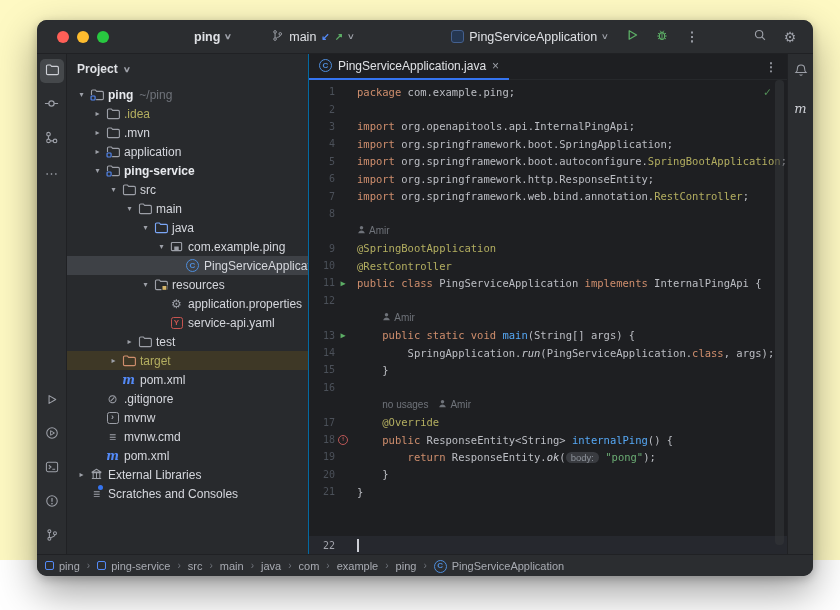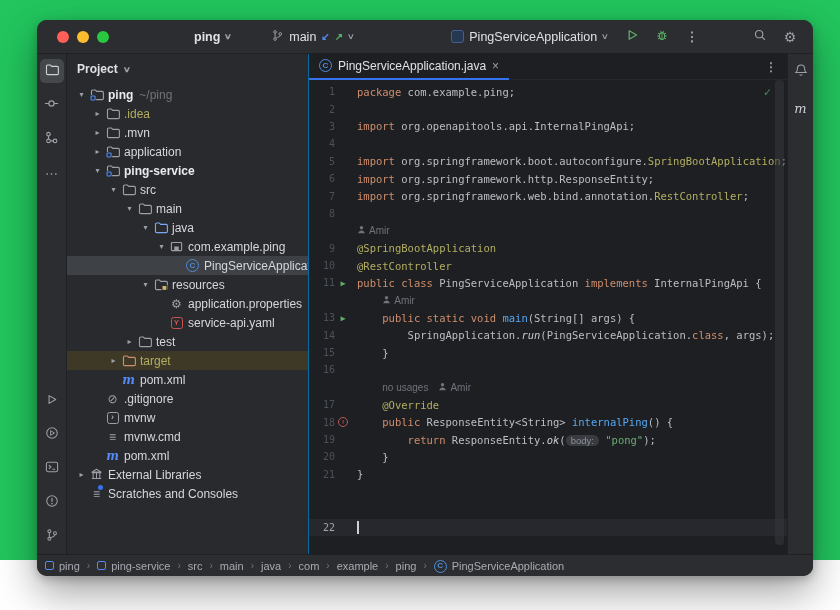--- a/index.html
+++ b/index.html
@@ -1,17 +1,17 @@
 <!DOCTYPE html>
 <html><head>
 <meta charset="utf-8">
 <style>
   * { margin:0; padding:0; box-sizing:border-box; }
   html,body { width:840px; height:610px; background:#fff; font-family:"Liberation Sans", sans-serif; overflow:hidden; }
-  .page { position:relative; width:840px; height:560px; background:#22c55e; }
+  .page { position:relative; width:840px; height:560px; background:#fef9c3; }
   .window { position:absolute; left:37px; top:20px; width:776px; height:556px;
     background:#2b2d30; border-radius:10px; overflow:hidden;
     box-shadow:0 16px 40px rgba(0,0,0,.38), 0 3px 10px rgba(0,0,0,.22);
     display:flex; flex-direction:column; }
 
   
   .titlebar { height:34px; flex:0 0 34px; background:#2b2d30; display:flex; align-items:center;
     padding:0 10px 0 20px; border-bottom:1px solid #202124; color:#dfe1e5; }
   .traffic { display:flex; gap:8px; align-items:center; }
   .tl { width:12px; height:12px; border-radius:50%; display:inline-block; }
@@ -426,32 +426,33 @@
             <span class="tab-close">×</span>
           </div>
           <span class="tab-kebab">⋮</span>
         </div>
         <div class="code-area" id="code">
           <span class="inspect-check">✓</span>
           <div class="scroll-strip"></div>
         <div class="code-row"><span class="gutter"><span class="lnum">1</span><span class="gicon"></span></span><span class="ctext"><span class="c-kw">package</span><span class="c-pl"> com.example.ping;</span></span></div>
             <div class="code-row"><span class="gutter"><span class="lnum">2</span><span class="gicon"></span></span><span class="ctext"></span></div>
             <div class="code-row"><span class="gutter"><span class="lnum">3</span><span class="gicon"></span></span><span class="ctext"><span class="c-kw">import</span><span class="c-pl"> org.openapitools.api.InternalPingApi;</span></span></div>
-            <div class="code-row"><span class="gutter"><span class="lnum">4</span><span class="gicon"></span></span></div>
+            <div class="code-row"><span class="gutter"><span class="lnum">4</span><span class="gicon"></span></span><span class="ctext"><span class="c-kw">import</span><span class="c-pl"> org.springframework.boot.SpringApplication;</span></span></div>
             <div class="code-row"><span class="gutter"><span class="lnum">5</span><span class="gicon"></span></span><span class="ctext"><span class="c-kw">import</span><span class="c-pl"> org.springframework.boot.autoconfigure.</span><span class="c-ann">SpringBootApplication</span><span class="c-pl">;</span></span></div>
             <div class="code-row"><span class="gutter"><span class="lnum">6</span><span class="gicon"></span></span><span class="ctext"><span class="c-kw">import</span><span class="c-pl"> org.springframework.http.ResponseEntity;</span></span></div>
             <div class="code-row"><span class="gutter"><span class="lnum">7</span><span class="gicon"></span></span><span class="ctext"><span class="c-kw">import</span><span class="c-pl"> org.springframework.web.bind.annotation.</span><span class="c-ann">RestController</span><span class="c-pl">;</span></span></div>
             <div class="code-row"><span class="gutter"><span class="lnum">8</span><span class="gicon"></span></span><span class="ctext"></span></div>
             <div class="code-row inlay"><span class="gutter"></span><span style="margin-left:0ch"></span><span class="inlay-txt"><span><svg width="9" height="9" viewBox="0 0 10 10">
                     <circle cx="5" cy="3" r="1.9" fill="#6f737a"></circle>
                     <path d="M1.3 9.3c.4-2.1 1.9-3.2 3.7-3.2s3.3 1.1 3.7 3.2z" fill="#6f737a"></path>
                   </svg></span>Amir</span></div>
             <div class="code-row"><span class="gutter"><span class="lnum">9</span><span class="gicon"></span></span><span class="ctext"><span class="c-ann">@SpringBootApplication</span></span></div>
             <div class="code-row"><span class="gutter"><span class="lnum">10</span><span class="gicon"></span></span><span class="ctext"><span class="c-ann">@RestController</span></span></div>
             <div class="code-row"><span class="gutter"><span class="lnum">11</span><span class="gicon"><span class="run-arrow">▶</span></span></span><span class="ctext"><span class="c-kw">public class</span><span class="c-pl"> PingServiceApplication </span><span class="c-kw">implements</span><span class="c-pl"> InternalPingApi {</span></span></div>
+            <div class="code-row"><span class="gutter"><span class="lnum">12</span><span class="gicon"></span></span><span class="ctext"></span></div>
             <div class="code-row inlay"><span class="gutter"></span><span style="margin-left:4ch"></span><span class="inlay-txt"><span><svg width="9" height="9" viewBox="0 0 10 10">
                     <circle cx="5" cy="3" r="1.9" fill="#6f737a"></circle>
                     <path d="M1.3 9.3c.4-2.1 1.9-3.2 3.7-3.2s3.3 1.1 3.7 3.2z" fill="#6f737a"></path>
                   </svg></span>Amir</span></div>
             <div class="code-row"><span class="gutter"><span class="lnum">13</span><span class="gicon"><span class="run-arrow">▶</span></span></span><span class="ctext"><span class="c-pl">    </span><span class="c-kw">public static void</span><span class="c-pl"> </span><span class="c-meth">main</span><span class="c-pl">(String[] args) {</span></span></div>
             <div class="code-row"><span class="gutter"><span class="lnum">14</span><span class="gicon"></span></span><span class="ctext"><span class="c-pl">        SpringApplication.</span><span class="c-it">run</span><span class="c-pl">(PingServiceApplication.</span><span class="c-kw">class</span><span class="c-pl">, args);</span></span></div>
             <div class="code-row"><span class="gutter"><span class="lnum">15</span><span class="gicon"></span></span><span class="ctext"><span class="c-pl">    }</span></span></div>
             <div class="code-row"><span class="gutter"><span class="lnum">16</span><span class="gicon"></span></span><span class="ctext"></span></div>
             <div class="code-row inlay"><span class="gutter"></span><span style="margin-left:4ch"></span><span class="inlay-txt">no usages</span><span class="inlay-txt"><span><svg width="9" height="9" viewBox="0 0 10 10">
                     <circle cx="5" cy="3" r="1.9" fill="#6f737a"></circle>

